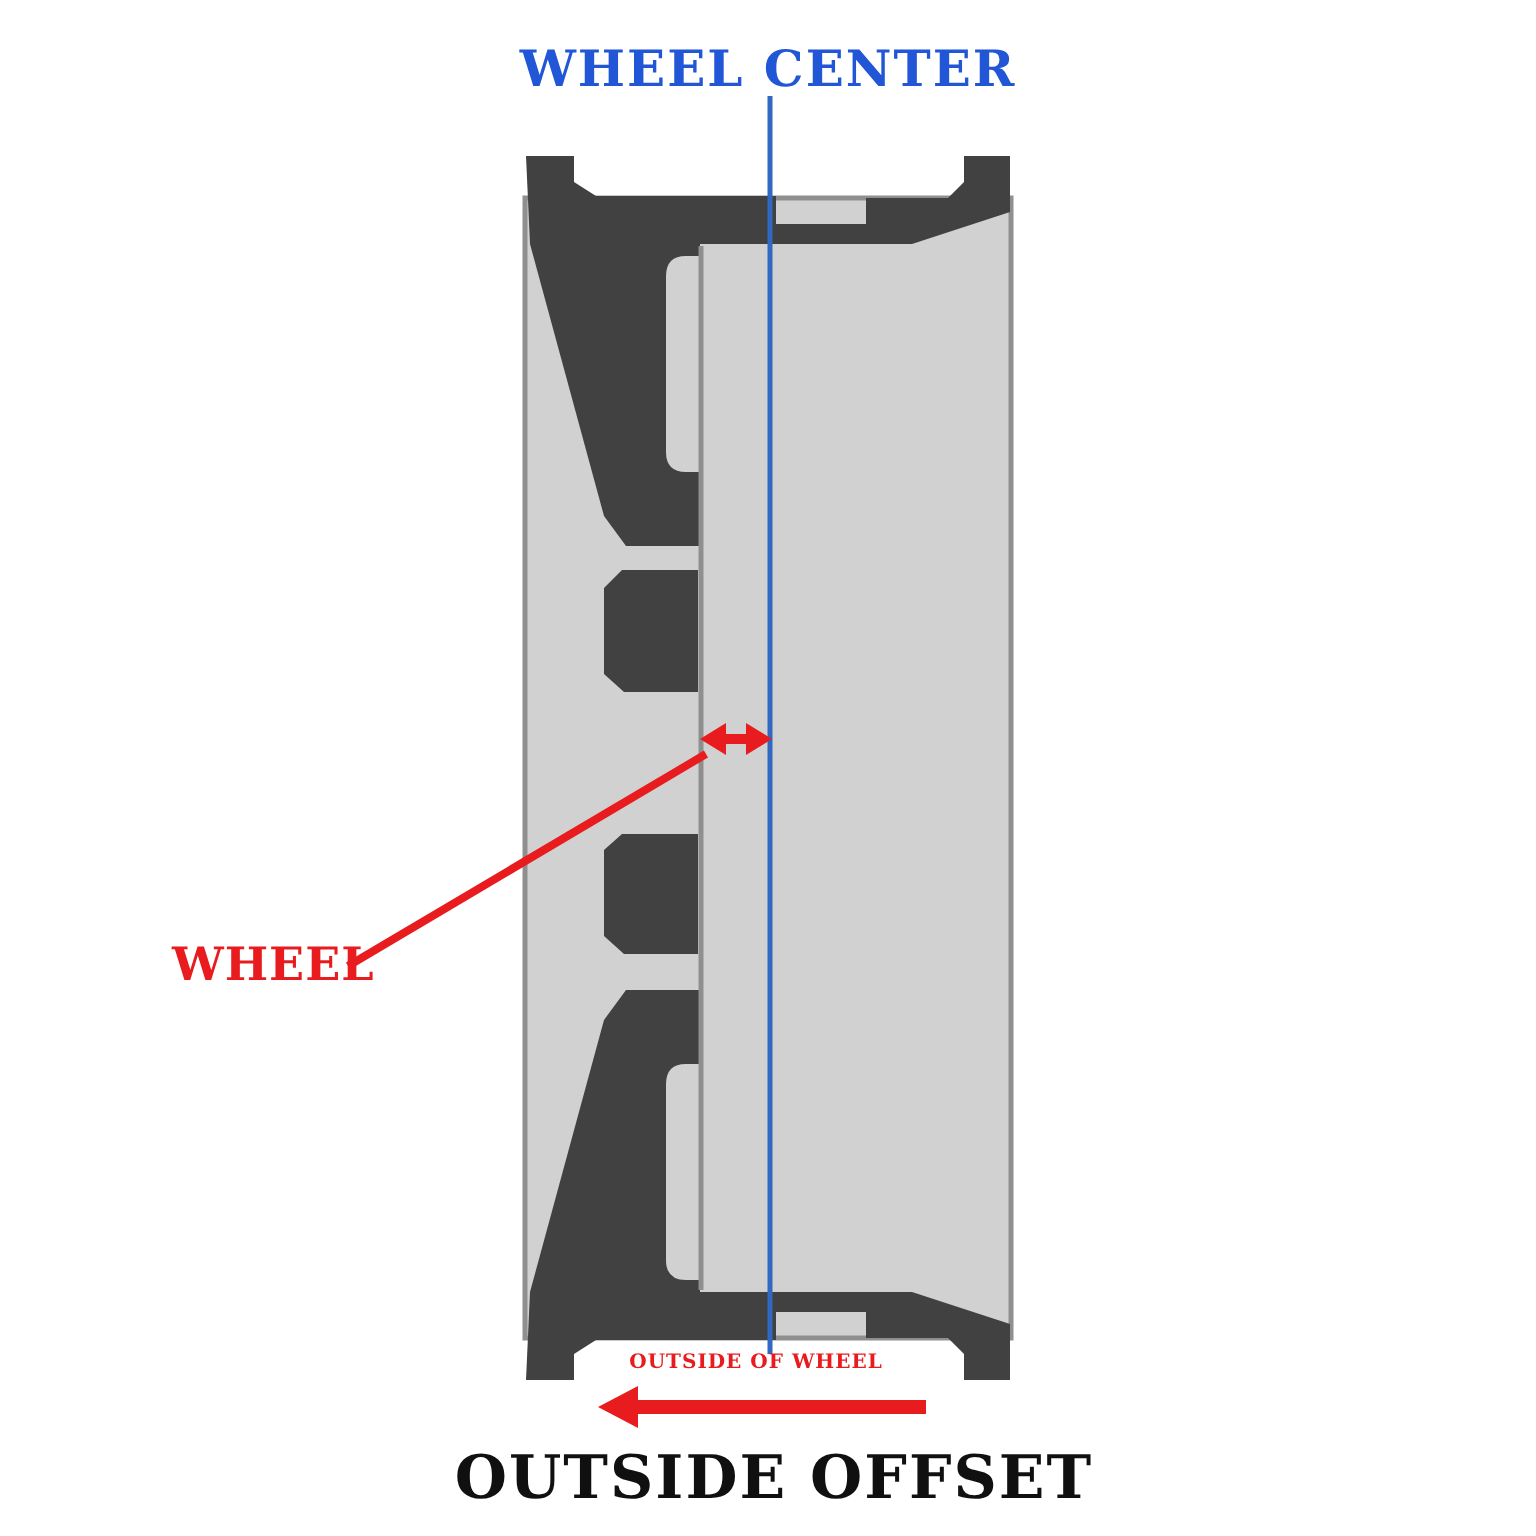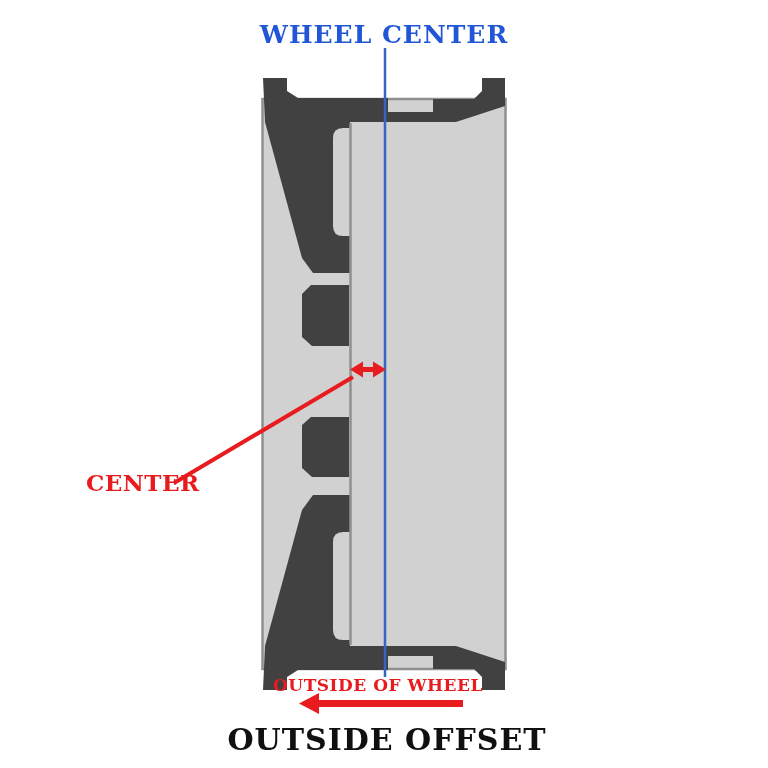--- a/index.html
+++ b/index.html
@@ -35,21 +35,21 @@
   }
   .label-offset {
     left: 86px; top: 471px;
     font-size: 23px;
     letter-spacing: 0.5px;
     color: var(--c-annotation-red);
   }
   .label-outside {
     left: 378px; top: 677px;
     transform: translateX(-50%);
-    font-size: 17px;
+    font-size: 10px;
     letter-spacing: 0.5px;
     color: var(--c-annotation-red);
   }
   .label-title {
     left: 387px; top: 725px;
     transform: translateX(-50%);
     font-size: 30px;
     letter-spacing: 1px;
     color: var(--c-title-text);
   }
@@ -92,18 +92,18 @@
     </g>
 
     <g>
       <line x1="316" y1="703.5" x2="463" y2="703.5" stroke-width="7" class="stroke-red"></line>
       <polygon points="299,703.5 319,693 319,714" class="fill-red"></polygon>
     </g>
   </svg>
 
   <div class="label label-wheel-center">WHEEL CENTER</div>
 
-  <div class="label label-offset">CENTER</div>
+  <div class="label label-offset">WHEEL</div>
 
   <div class="label label-outside">OUTSIDE OF WHEEL</div>
 
   <div class="label label-title">OUTSIDE OFFSET</div>
 </div>
 
 </body></html>

